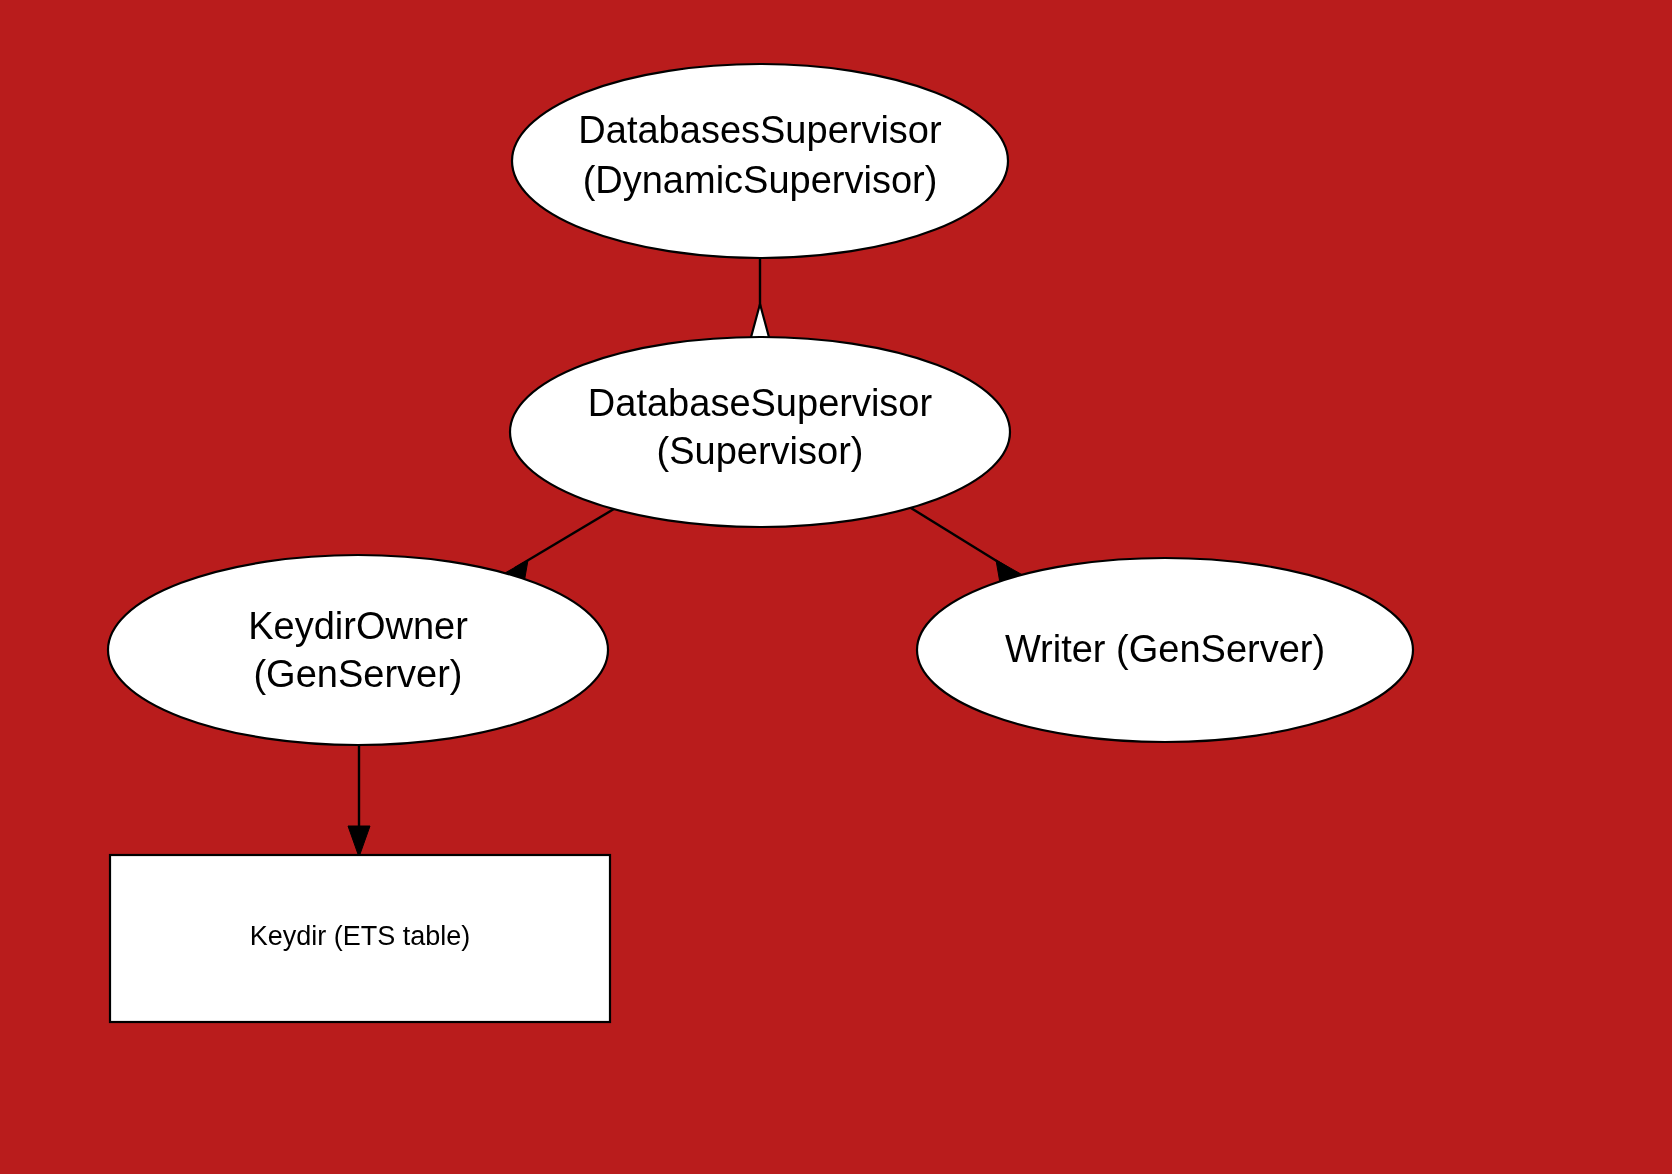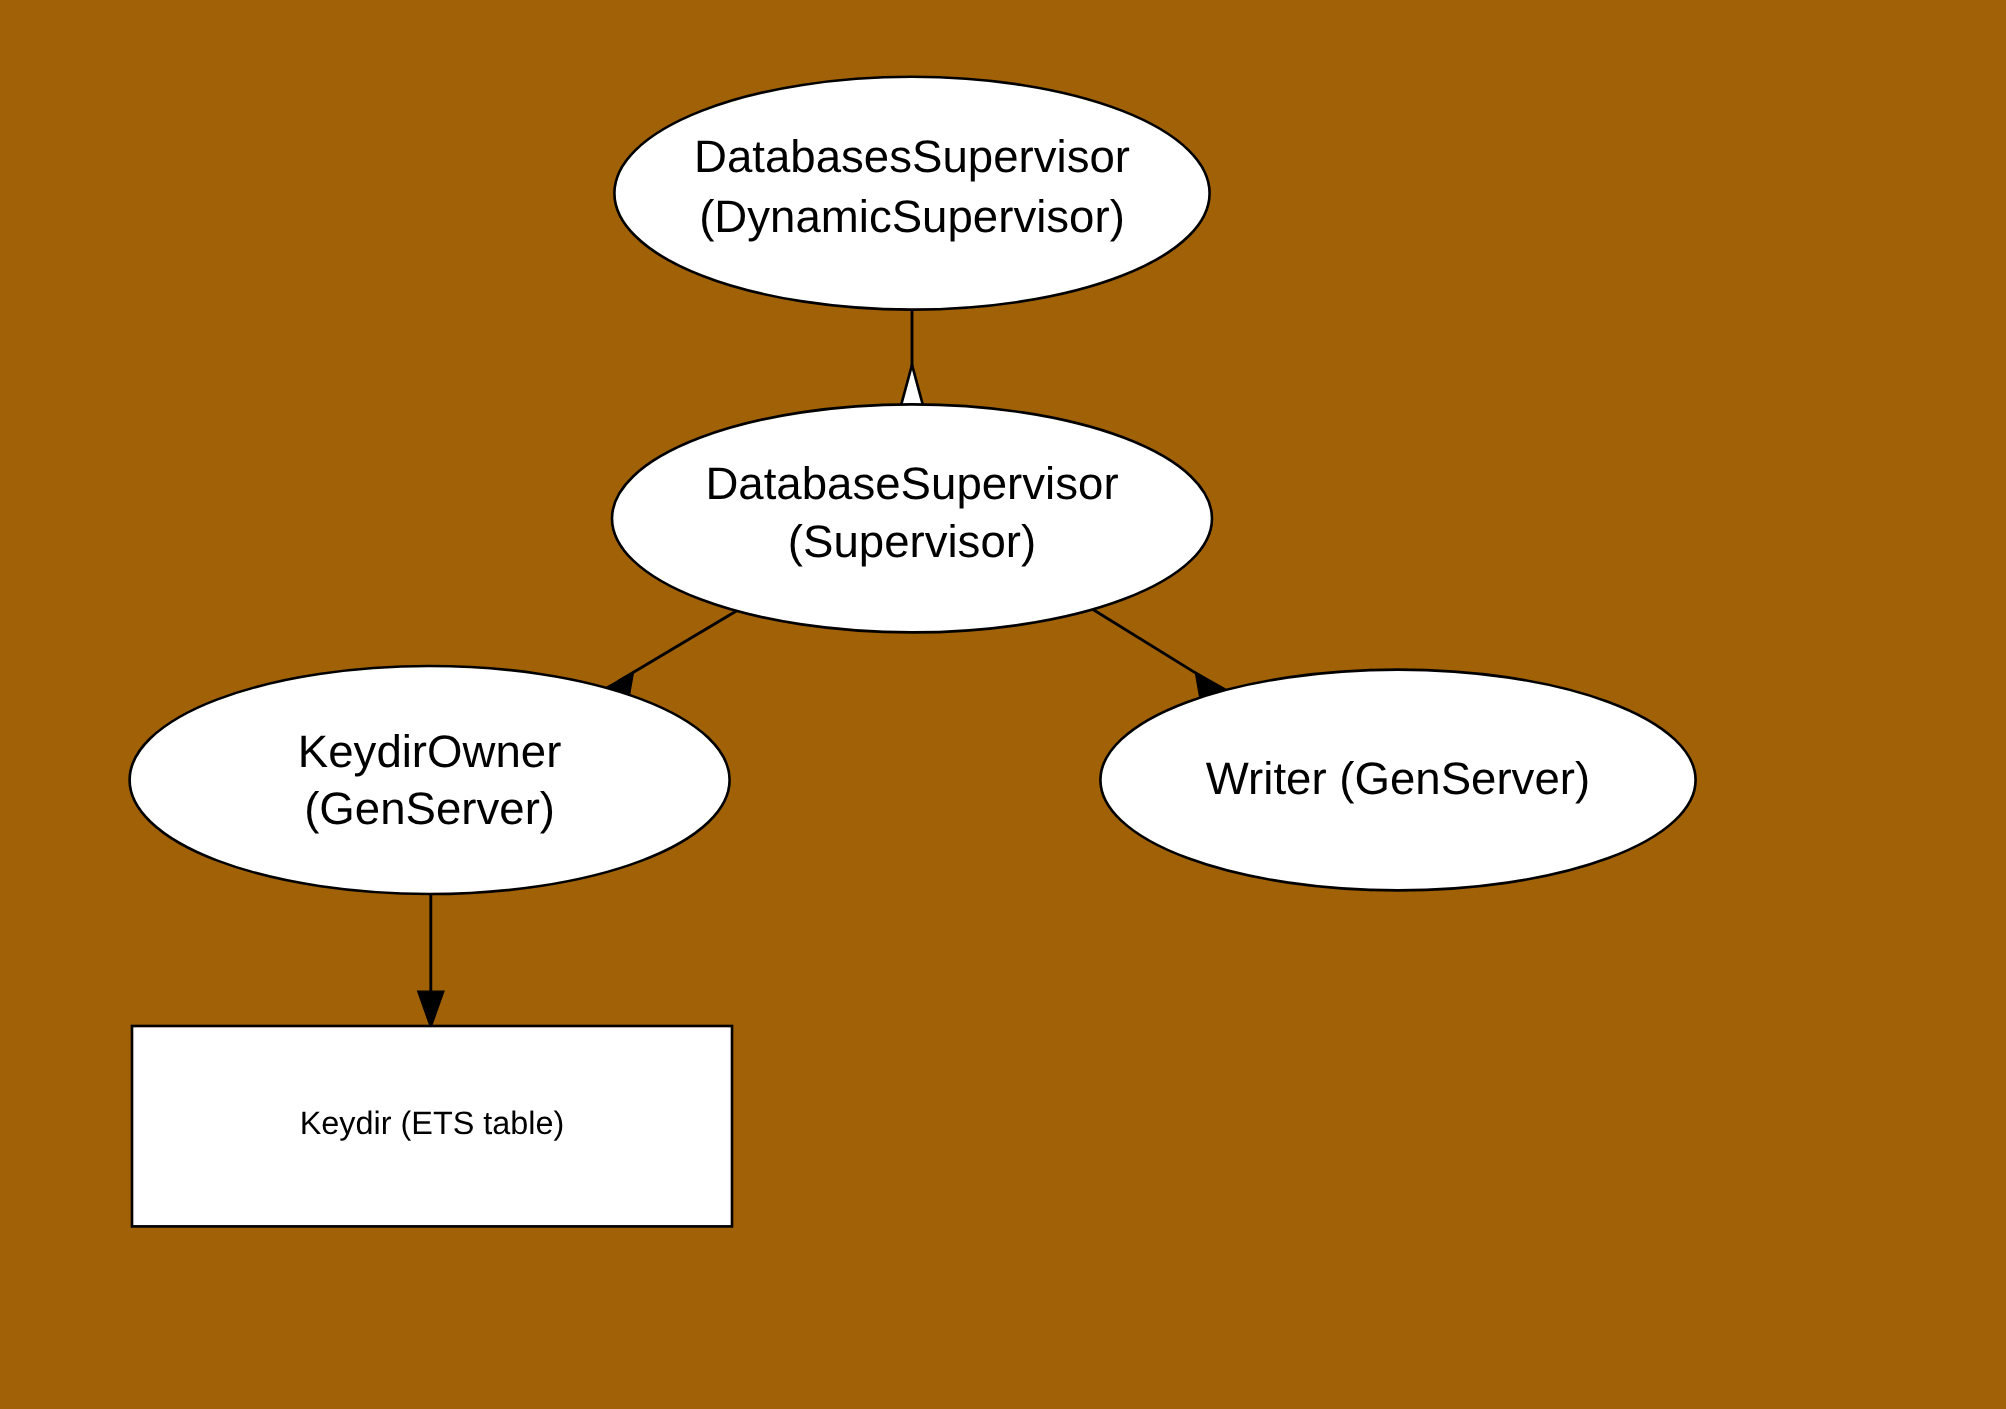--- a/index.html
+++ b/index.html
@@ -8,21 +8,21 @@
     background: #ffffff;
   }
   body {
     font-family: "Liberation Sans", sans-serif;
     color: #000000;
   }
   #canvas {
     position: relative;
     width: 1672px;
     height: 1174px;
-    background: #a16207;
+    background: #b91c1c;
     overflow: hidden;
   }
   #diagram-svg {
     position: absolute;
     left: 0;
     top: 0;
     width: 1672px;
     height: 1174px;
   }
   .node-shape {

